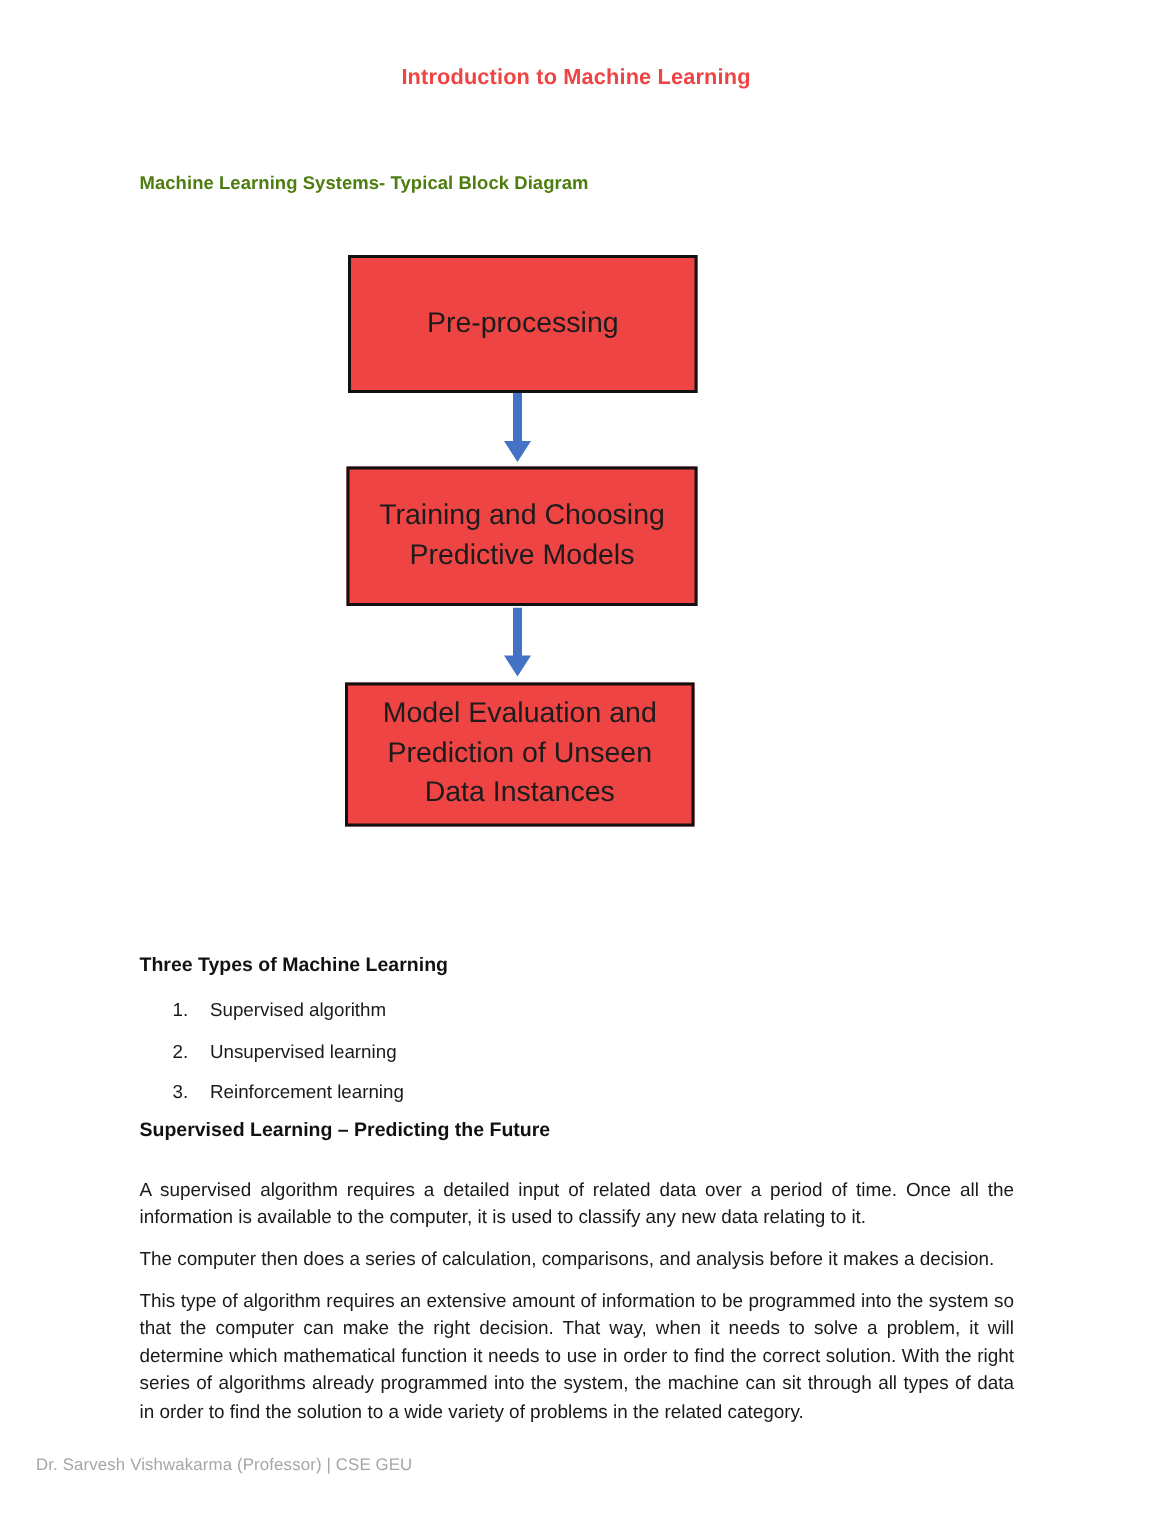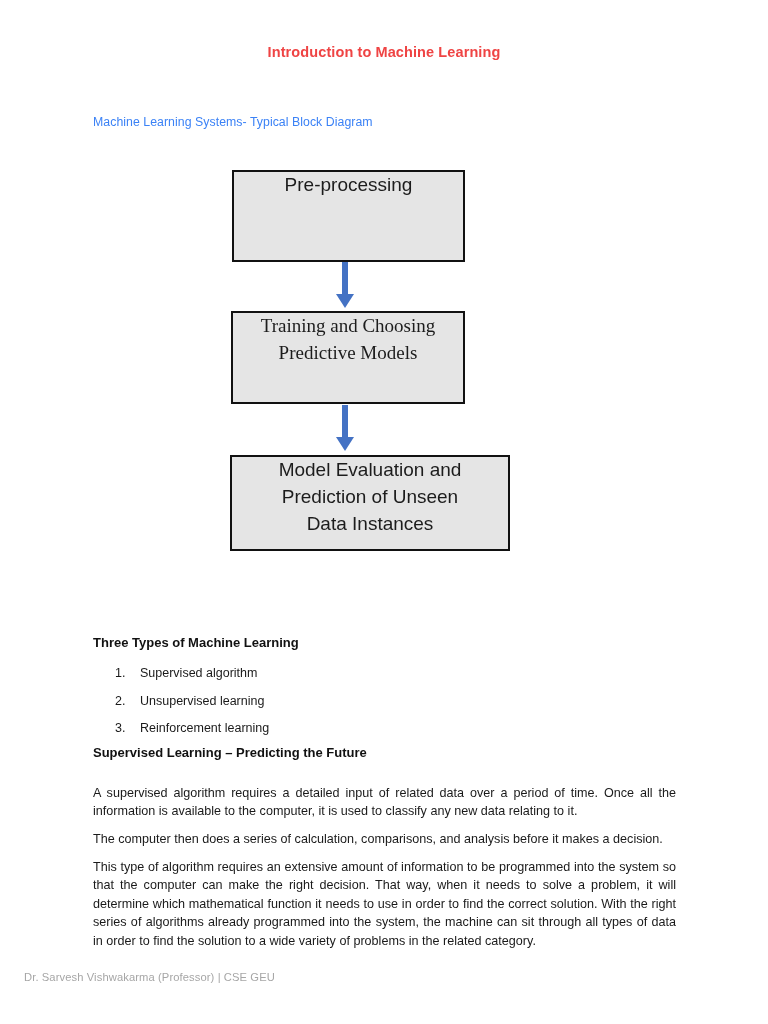--- a/index.html
+++ b/index.html
@@ -36,40 +36,40 @@
     letter-spacing: 0.1px;
     color: #ef4444;
   }
 
   
   .section-heading {
     position: absolute;
     left: 93px;
     top: 115px;
     font-size: 12.3px;
-    font-weight: normal;
-    color: #3b82f6;
+    font-weight: bold;
+    color: #4d7c0f;
     letter-spacing: 0.05px;
   }
 
   
   .diagram {
     position: absolute;
     left: 0;
     top: 0;
     width: 768px;
     height: 600px;
   }
   .flow-box {
     position: absolute;
     box-sizing: border-box;
-    background: #e5e5e5;
+    background: #ef4444;
     border: 2px solid #111111;
     display: flex;
-    align-items: flex-start;
+    align-items: center;
     justify-content: center;
     text-align: center;
     font-size: 19px;
     line-height: 1.42;
     color: #1c1c1c;
     font-weight: 400;
     padding: 0 8px;
   }
   .flow-box .box-text {
     display: block;
@@ -80,26 +80,25 @@
     left: 232px;
     top: 170px;
     width: 233px;
     height: 92px;
   }
   #box-training {
     left: 231px;
     top: 311px;
     width: 234px;
     height: 93px;
-    font-family: Liberation Serif, serif;
   }
   #box-evaluation {
     left: 230px;
     top: 455px;
-    width: 280px;
+    width: 233px;
     height: 96px;
   }
 
   .flow-arrow {
     position: absolute;
     width: 24px;
     height: 48px;
   }
   #arrow-1 { left: 333px; top: 262px; }
   #arrow-2 { left: 333px; top: 405px; }

